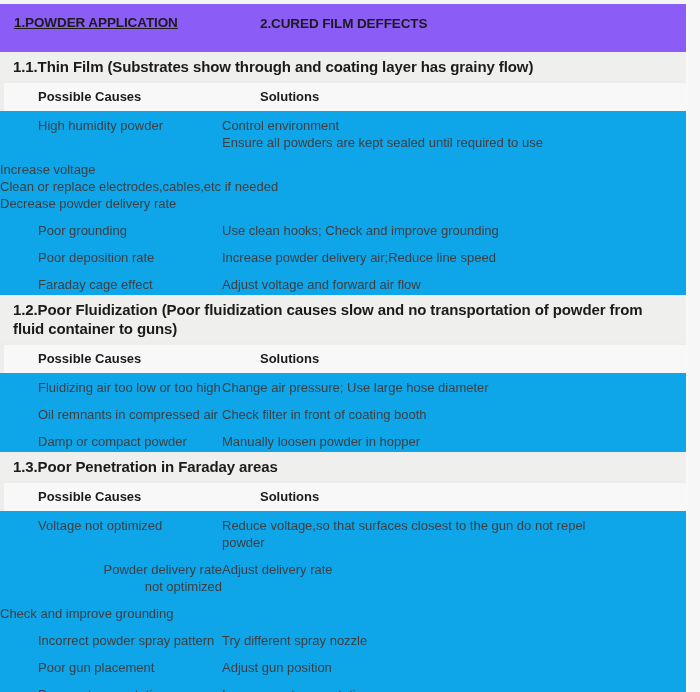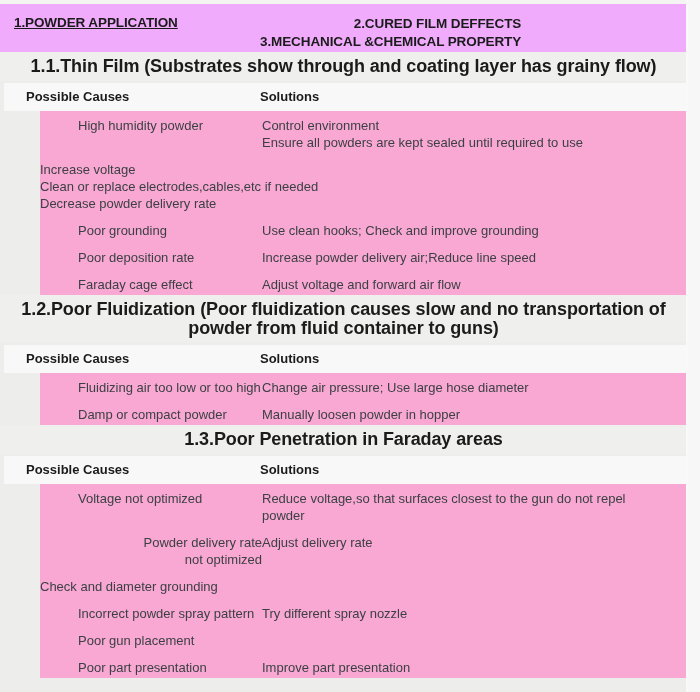--- a/index.html
+++ b/index.html
@@ -37,21 +37,21 @@
 
   #top-strip {
     height: 4px;
     background: #f4f4f3;
   }
 
   
   .title-block {
     position: relative;
     height: 48px;
-    background: #f0abfc;
+    background: #8b5cf6;
   }
   .title-left {
     position: absolute;
     left: 14px;
     top: 11px;
     font-size: 13.5px;
     font-weight: bold;
     color: #1b1b1b;
     text-decoration: underline;
     letter-spacing: -0.1px;
@@ -65,60 +65,58 @@
     color: #1b1b1b;
     line-height: 18px;
     letter-spacing: -0.1px;
   }
   .title-right div { white-space: nowrap; text-align: right; }
 
   
   .section-head {
     background: #efefee;
     color: #1b1b1b;
-    font-size: 18px;
+    font-size: 15px;
     font-weight: bold;
     line-height: 19px;
     padding: 5px 12px 5px 13px;
     letter-spacing: -0.1px;
-    text-align: center;
   }
 
   
   .thead {
     background: #f8f8f8;
     margin: 2px 0 0 4px;
     width: 682px;
     box-sizing: border-box;
     height: 28px;
     position: relative;
   }
   .thead .th-causes {
     position: absolute;
-    left: 22px;
+    left: 34px;
     top: 6px;
     font-size: 13px;
     font-weight: bold;
     color: #1b1b1b;
   }
   .thead .th-solutions {
     position: absolute;
     left: 256px;
     top: 6px;
     font-size: 13px;
     font-weight: bold;
     color: #1b1b1b;
   }
 
   
   .tbody {
-    background: #f9a8d4;
+    background: #0ea5e9;
     padding-top: 6px;
     padding-bottom: 2px;
-    margin-left: 40px;
   }
   .row {
     position: relative;
     display: flex;
     align-items: flex-start;
     padding: 0 0 0 0;
     margin-bottom: 10px;
   }
   .row:last-child { margin-bottom: 0; }
 
@@ -165,21 +163,20 @@
 <div id="page">
 
   <div id="doc">
 
     <div id="top-strip"></div>
 
     <div class="title-block">
       <div class="title-left">1.POWDER APPLICATION</div>
       <div class="title-right">
         <div>2.CURED FILM DEFFECTS</div>
-        <div>3.MECHANICAL &amp;CHEMICAL PROPERTY</div>
       </div>
     </div>
 
     <div class="section-head">1.1.Thin Film (Substrates show through and coating layer has grainy flow)</div>
 
     <div class="thead">
       <span class="th-causes">Possible Causes</span>
       <span class="th-solutions">Solutions</span>
     </div>
 
@@ -226,20 +223,26 @@
     </div>
 
     <div class="tbody">
       <div class="row">
         <div class="cell-cause">Fluidizing air too low or too high</div>
         <div class="cell-sol">
           <div>Change air pressure; Use large hose diameter</div>
         </div>
       </div>
       <div class="row">
+        <div class="cell-cause">Oil remnants in compressed air</div>
+        <div class="cell-sol">
+          <div>Check filter in front of coating booth</div>
+        </div>
+      </div>
+      <div class="row">
         <div class="cell-cause">Damp or compact powder</div>
         <div class="cell-sol">
           <div>Manually loosen powder in hopper</div>
         </div>
       </div>
     </div>
 
     <div class="section-head">1.3.Poor Penetration in Faraday areas</div>
 
     <div class="thead">
@@ -259,31 +262,34 @@
         <div class="cell-cause outdent">
           <span>Powder delivery rate</span>
           <span class="wrap2">not optimized</span>
         </div>
         <div class="cell-sol">
           <div>Adjust delivery rate</div>
         </div>
       </div>
       <div class="row">
         <div class="cell-sol">
-          <div>Check and diameter grounding</div>
+          <div>Check and improve grounding</div>
         </div>
       </div>
       <div class="row">
         <div class="cell-cause">Incorrect powder spray pattern</div>
         <div class="cell-sol">
           <div>Try different spray nozzle</div>
         </div>
       </div>
       <div class="row">
         <div class="cell-cause">Poor gun placement</div>
+        <div class="cell-sol">
+          <div>Adjust gun position</div>
+        </div>
       </div>
       <div class="row">
         <div class="cell-cause">Poor part presentation</div>
         <div class="cell-sol">
           <div>Improve part presentation</div>
         </div>
       </div>
 
     </div>
 

